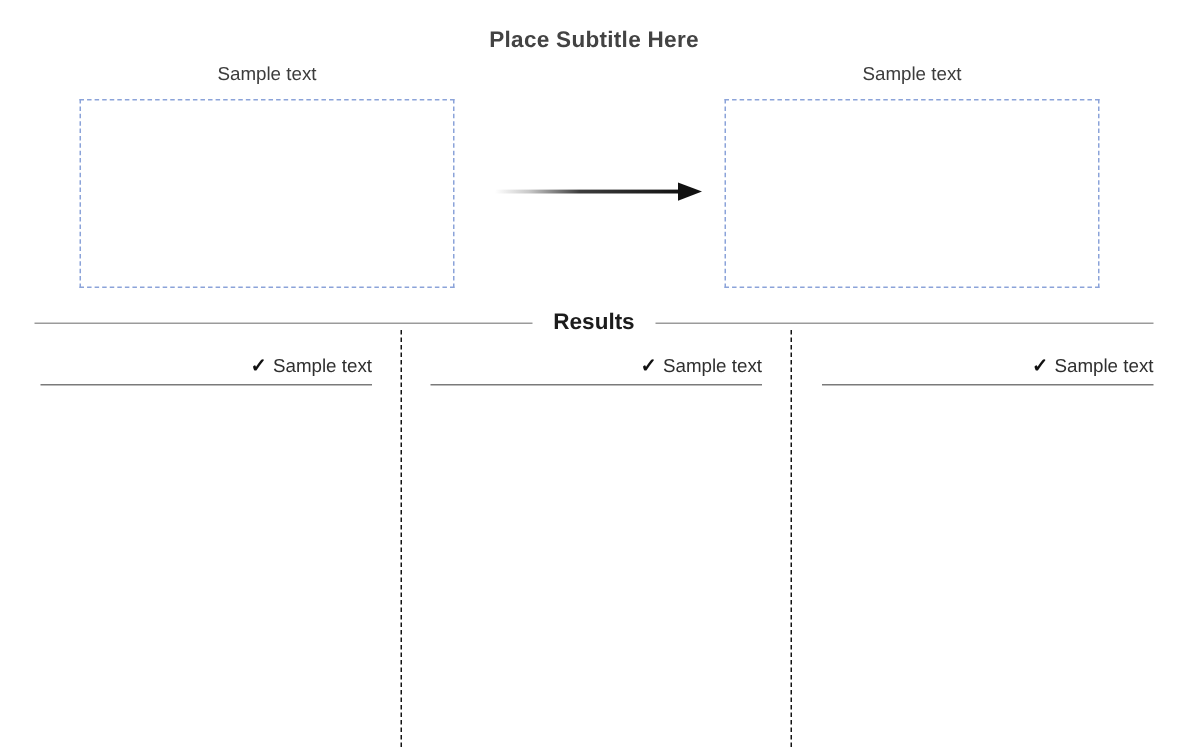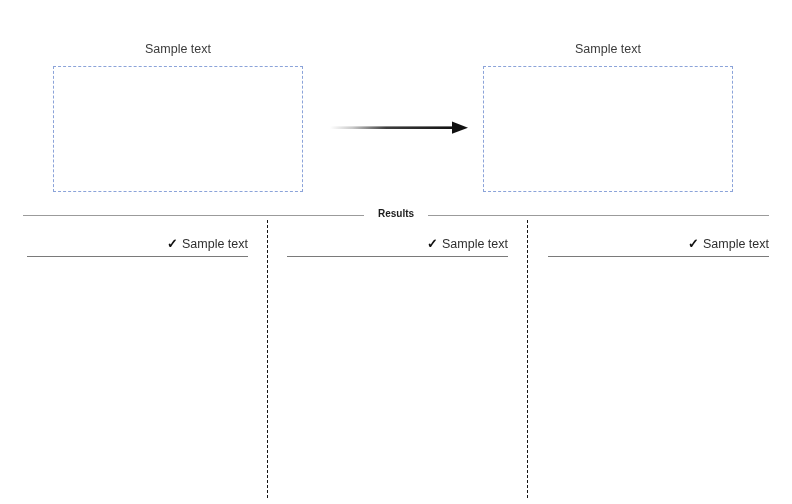--- a/index.html
+++ b/index.html
@@ -76,21 +76,21 @@
     align-items: center;
   }
   .results-rule {
     flex: 1 1 auto;
     height: 0;
     border-top: 1.6px solid #9b9b9b;
   }
   .results-title {
     flex: 0 0 auto;
     padding: 0 14px;
-    font-size: 10px;
+    font-size: 15px;
     font-weight: bold;
     color: #1c1c1c;
     line-height: 1;
     transform: translateY(-1px);
   }
 
   
   .result-item {
     position: absolute;
     top: 236px;
@@ -129,20 +129,21 @@
     border-left: 1.7px dashed #141414;
   }
   #vsep-0 { left: 267px; }
   #vsep-1 { left: 527px; }
 </style>
 </head>
 <body>
 
 <div id="slide">
 
+  <div class="subtitle">Place Subtitle Here</div>
 
   <div class="box-caption" id="cap-left">Sample text</div>
   <div class="dashed-box" id="box-left"></div>
 
   <div class="box-caption" id="cap-right">Sample text</div>
   <div class="dashed-box" id="box-right"></div>
 
   <div class="arrow-wrap">
     <svg width="140" height="20" viewBox="0 0 140 20">
       <defs>

